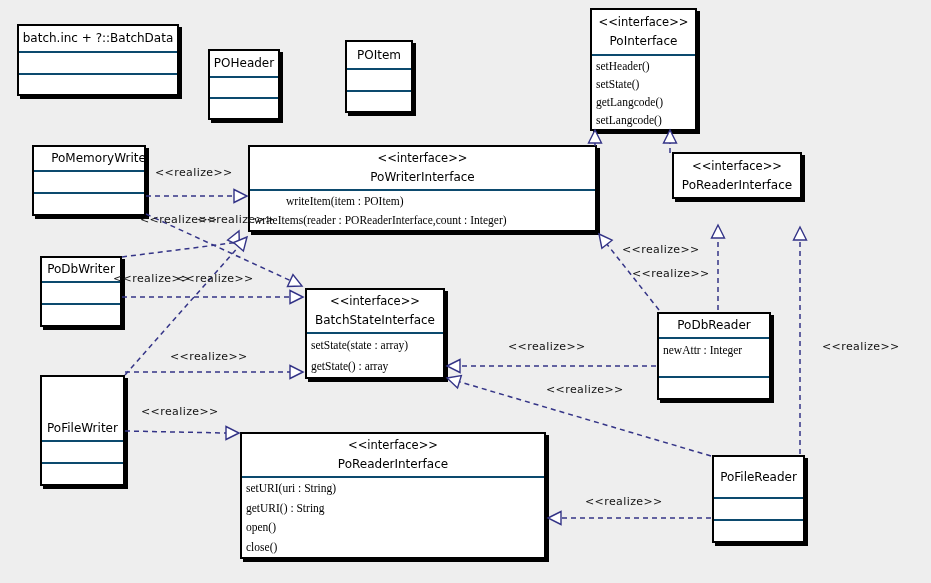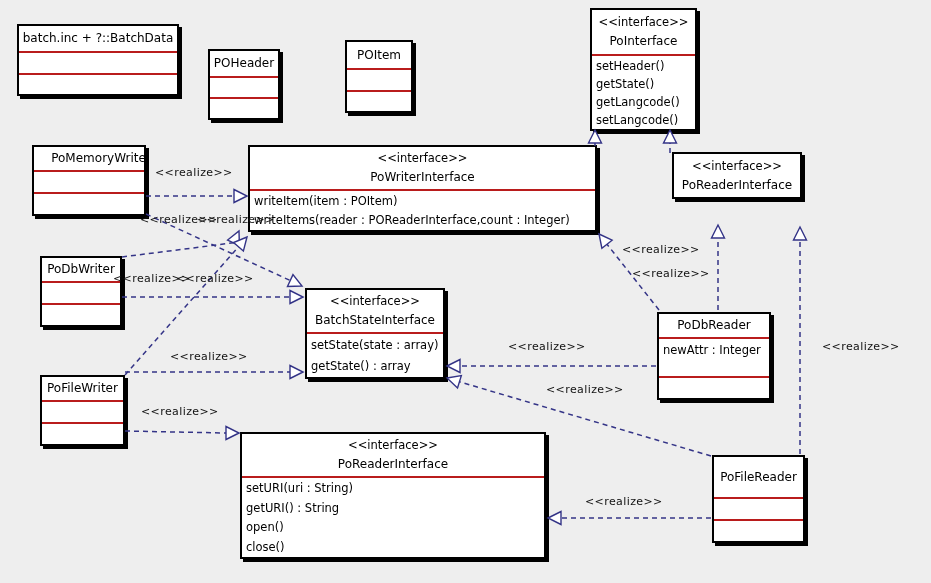--- a/index.html
+++ b/index.html
@@ -2,22 +2,22 @@
 <html><head>
 <meta charset="utf-8">
 <style>
   html,body{margin:0;padding:0;}
   body{background:#eeeeee;font-family:"DejaVu Sans","Liberation Sans",sans-serif;}
   #canvas{position:relative;width:931px;height:583px;background:#eeeeee;overflow:hidden;}
   .uml-class{position:absolute;background:#ffffff;border:2px solid #000;box-shadow:3px 3px 0 0 #000;box-sizing:border-box;z-index:1;}
   .uml-title{display:flex;flex-direction:column;justify-content:center;align-items:center;
              font-size:12px;color:#000;line-height:19px;white-space:nowrap;overflow:hidden;}
   .uml-stereo{font-size:11.5px;}
-  .uml-sec{border-top:2px solid #b91c1c;box-sizing:border-box;font-size:11.5px;color:#000;
-           padding:1px 4px 0 4px;overflow:hidden;}
+  .uml-sec{border-top:2px solid #0c4a6e;box-sizing:border-box;font-size:11.5px;color:#000;
+           padding:1px 4px 0 4px;overflow:hidden;font-family:Liberation Serif, serif;}
   .uml-row{white-space:nowrap;}
   #edge-layer{position:absolute;left:0;top:0;width:931px;height:583px;z-index:2;pointer-events:none;}
   .edge-label{position:absolute;z-index:3;font-size:11px;color:#111;letter-spacing:0.4px;
               white-space:nowrap;pointer-events:none;}
 </style>
 </head>
 <body>
 
 <div id="canvas">
   <svg id="edge-layer" width="931" height="583" viewBox="0 0 931 583" xmlns="http://www.w3.org/2000/svg">
@@ -73,32 +73,32 @@
       <div class="uml-sec" style="height: 22px;"></div>
       <div class="uml-sec" style="height: 21px;"></div>
     </div>
     <div class="uml-class" style="left: 590px; top: 8px; width: 107px;">
       <div class="uml-title" style="height: 44px;">
         <div class="uml-stereo">&lt;&lt;interface&gt;&gt;</div>
         <div>PoInterface</div>
       </div>
       <div class="uml-sec">
         <div class="uml-row" style="line-height: 18px;">setHeader()</div>
-        <div class="uml-row" style="line-height: 18px;">getState()</div>
+        <div class="uml-row" style="line-height: 18px;">setState()</div>
         <div class="uml-row" style="line-height: 18px;">getLangcode()</div>
         <div class="uml-row" style="line-height: 18px;">setLangcode()</div>
       </div>
     </div>
     <div class="uml-class" style="left: 248px; top: 145px; width: 349px;">
       <div class="uml-title" style="height: 42px;">
         <div class="uml-stereo">&lt;&lt;interface&gt;&gt;</div>
         <div>PoWriterInterface</div>
       </div>
       <div class="uml-sec">
-        <div class="uml-row" style="line-height: 19px;">writeItem(item : POItem)</div>
+        <div class="uml-row" style="line-height: 19px; margin-left: 32px;">writeItem(item : POItem)</div>
         <div class="uml-row" style="line-height: 19px;">writeItems(reader : POReaderInterface,count : Integer)</div>
       </div>
     </div>
     <div class="uml-class" style="left: 672px; top: 152px; width: 130px;">
       <div class="uml-title" style="height: 43px;">
         <div class="uml-stereo">&lt;&lt;interface&gt;&gt;</div>
         <div>PoReaderInterface</div>
       </div>
     </div>
     <div class="uml-class" style="left: 32px; top: 145px; width: 114px;">
@@ -109,21 +109,21 @@
       <div class="uml-sec" style="height: 22px;"></div>
     </div>
     <div class="uml-class" style="left: 40px; top: 256px; width: 82px;">
       <div class="uml-title" style="height: 23px;">
         <div>PoDbWriter</div>
       </div>
       <div class="uml-sec" style="height: 22px;"></div>
       <div class="uml-sec" style="height: 22px;"></div>
     </div>
     <div class="uml-class" style="left: 40px; top: 375px; width: 85px;">
-      <div class="uml-title" style="height: 23px;">
+      <div class="uml-title" style="height: 23px; margin-top: 40px;">
         <div>PoFileWriter</div>
       </div>
       <div class="uml-sec" style="height: 22px;"></div>
       <div class="uml-sec" style="height: 22px;"></div>
     </div>
     <div class="uml-class" style="left: 305px; top: 288px; width: 140px;">
       <div class="uml-title" style="height: 42px;">
         <div class="uml-stereo">&lt;&lt;interface&gt;&gt;</div>
         <div>BatchStateInterface</div>
       </div>

